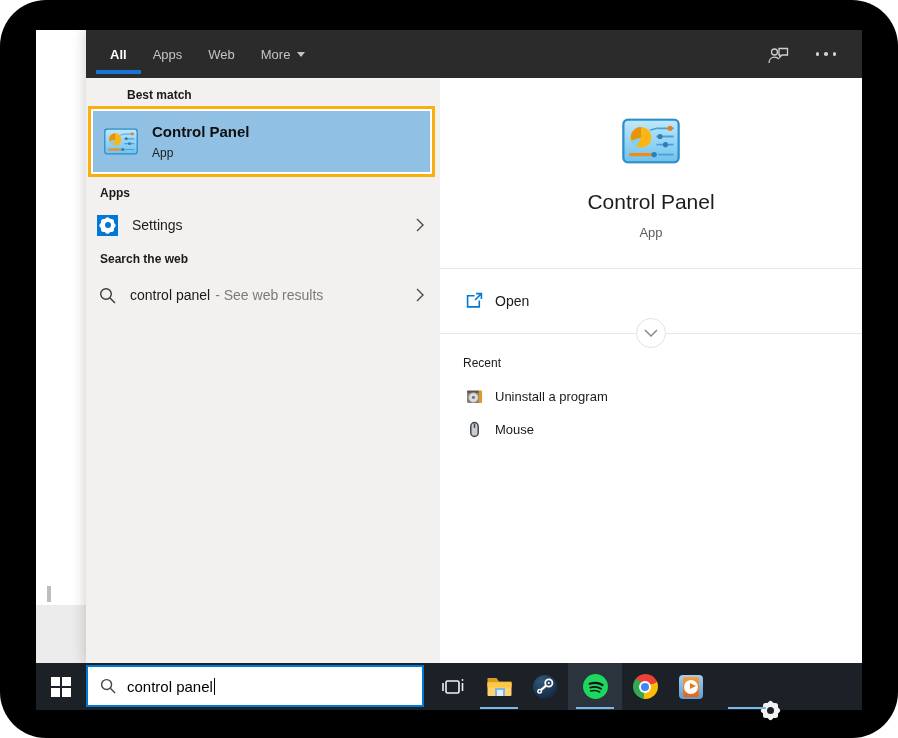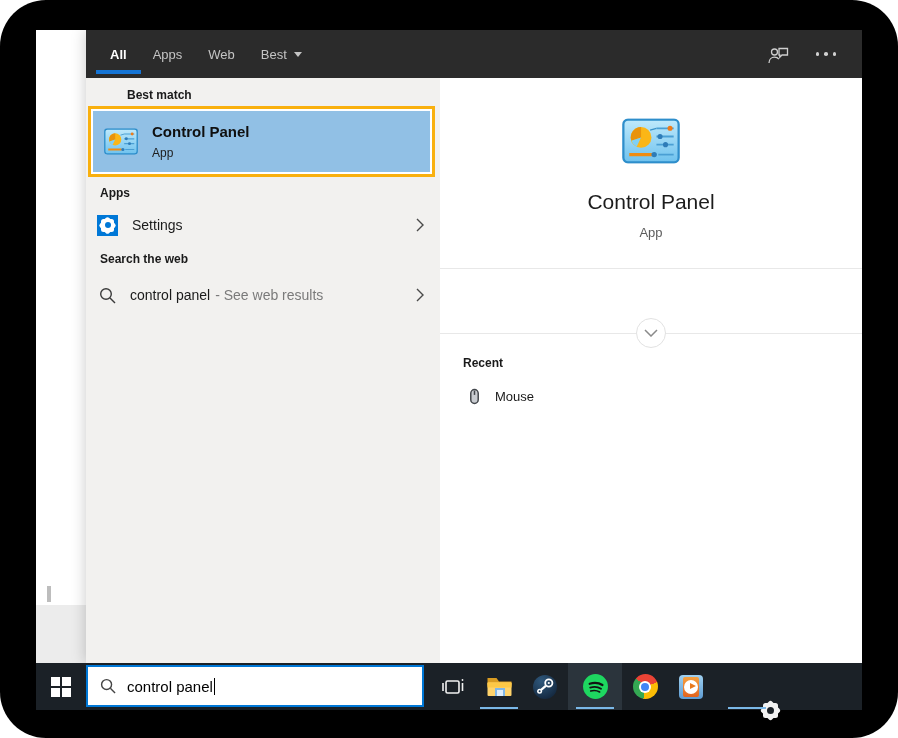--- a/index.html
+++ b/index.html
@@ -61,21 +61,21 @@
   
   .cp-big{position:absolute;left:50%;top:40px;transform:translateX(-50%);}
   .preview-title{position:absolute;top:112px;width:100%;text-align:center;font-size:21px;color:#1c1c1c;}
   .preview-sub{position:absolute;top:147px;width:100%;text-align:center;font-size:13px;color:#5c5c5c;}
   .divider{position:absolute;left:0;width:100%;height:1px;background:#e8e8e8;}
   .div1{top:190px;}
   .div2{top:255px;}
   .open-row{position:absolute;top:191px;left:0;width:100%;height:63px;display:flex;align-items:center;box-sizing:border-box;padding-left:26px;cursor:default;}
   .open-label{font-size:14px;color:#1a1a1a;margin-left:12px;}
   .expand-btn{position:absolute;top:240px;left:50%;transform:translateX(-50%);width:30px;height:30px;border-radius:50%;background:#fff;border:1px solid #e2e2e2;display:flex;align-items:center;justify-content:center;box-sizing:border-box;}
-  .recent-label{position:absolute;left:23px;top:278px;font-size:12px;font-weight:700;color:#1a1a1a;}
+  .recent-label{position:absolute;left:23px;top:278px;font-size:12px;font-weight:400;color:#1a1a1a;}
   .recent-list{position:absolute;left:0;top:302px;width:100%;}
   .recent-row{height:33px;display:flex;align-items:center;box-sizing:border-box;padding-left:26px;cursor:default;}
   .recent-row .row-label{font-size:13px;margin-left:12px;color:#1a1a1a;}
 
   
   .taskbar{position:absolute;left:36px;top:663px;width:826px;height:47px;background:#1b2127;display:flex;align-items:stretch;}
   .start-btn{width:50px;display:flex;align-items:center;justify-content:center;}
   .win-logo{display:grid;grid-template-columns:9px 9px;grid-template-rows:9px 9px;gap:2px;}
   .win-logo i{background:#fff;display:block;}
   .tb-search{margin:2px 0 3px 0;width:338px;background:#fff;border:2px solid #0078d7;box-sizing:border-box;display:flex;align-items:center;padding-left:12px;}
@@ -144,21 +144,21 @@
 </div>
 
 <div class="flyout">
 
   <div class="topbar">
     <div class="tabs">
       <div class="tab active">All</div>
       <div class="tab">Apps</div>
       <div class="tab">Web</div>
       <div class="tab">
-          <span>Best</span>
+          <span>More</span>
           <span class="more-caret"></span>
         </div>
     </div>
     <div class="topbar-right">
       <svg width="23" height="21" viewBox="0 0 23 21" fill="none" stroke="#cfcfcf" stroke-width="1.3">
         <circle cx="7.5" cy="8" r="3"></circle>
         <path d="M2 19 c0-3.8 2.7-5.8 5.5-5.8 2.1 0 3.5 0.8 4.4 2"></path>
         <path d="M12 4.5 h8.5 v6.5 h-5.5 l-2.2 2.2 v-2.2 h-0.8 z"></path>
       </svg>
       <div class="dots">
@@ -217,31 +217,45 @@
 
   <div class="right-pane">
     <svg class="cp-big" width="58" height="46" viewBox="0 0 64 50">
         <use href="#cp-icon"></use>
       </svg>
     <div class="preview-title">Control Panel</div>
     <div class="preview-sub">App</div>
 
     <div class="divider div1"></div>
 
+    <div class="open-row">
+      <svg width="17" height="17" viewBox="0 0 16 16" fill="none" stroke="#0078d7" stroke-width="1.5">
+        <path d="M8 3.5 H1.5 V14 H12.5 V8"></path>
+          <path d="M9.5 1.5 h5 v5"></path>
+          <path d="M14.5 1.5 L8.5 7.5"></path>
+      </svg>
+      <span class="open-label">Open</span>
+    </div>
 
     <div class="divider div2"></div>
     <div class="expand-btn">
       <svg width="14" height="8" viewBox="0 0 14 8" fill="none" stroke="#8a8a8a" stroke-width="1.5">
           <path d="M1 1 L7 7 L13 1"></path>
         </svg>
     </div>
 
     <div class="recent-label">Recent</div>
 
     <div class="recent-list">
+      <div class="recent-row">
+        <svg width="17" height="17" viewBox="0 0 16 16">
+            <use href="#programs-sym"></use>
+          </svg>
+        <span class="row-label">Uninstall a program</span>
+      </div>
       <div class="recent-row">
         <svg width="17" height="17" viewBox="0 0 16 16">
           <rect x="4.5" y="1.5" width="7" height="13" rx="3.5" fill="#c9ccd1" stroke="#43474c" stroke-width="1.4"></rect>
           <line x1="8" y1="2.5" x2="8" y2="6.5" stroke="#43474c" stroke-width="1.4"></line>
         </svg>
         <span class="row-label">Mouse</span>
       </div>
     </div>
   </div>
 </div>

